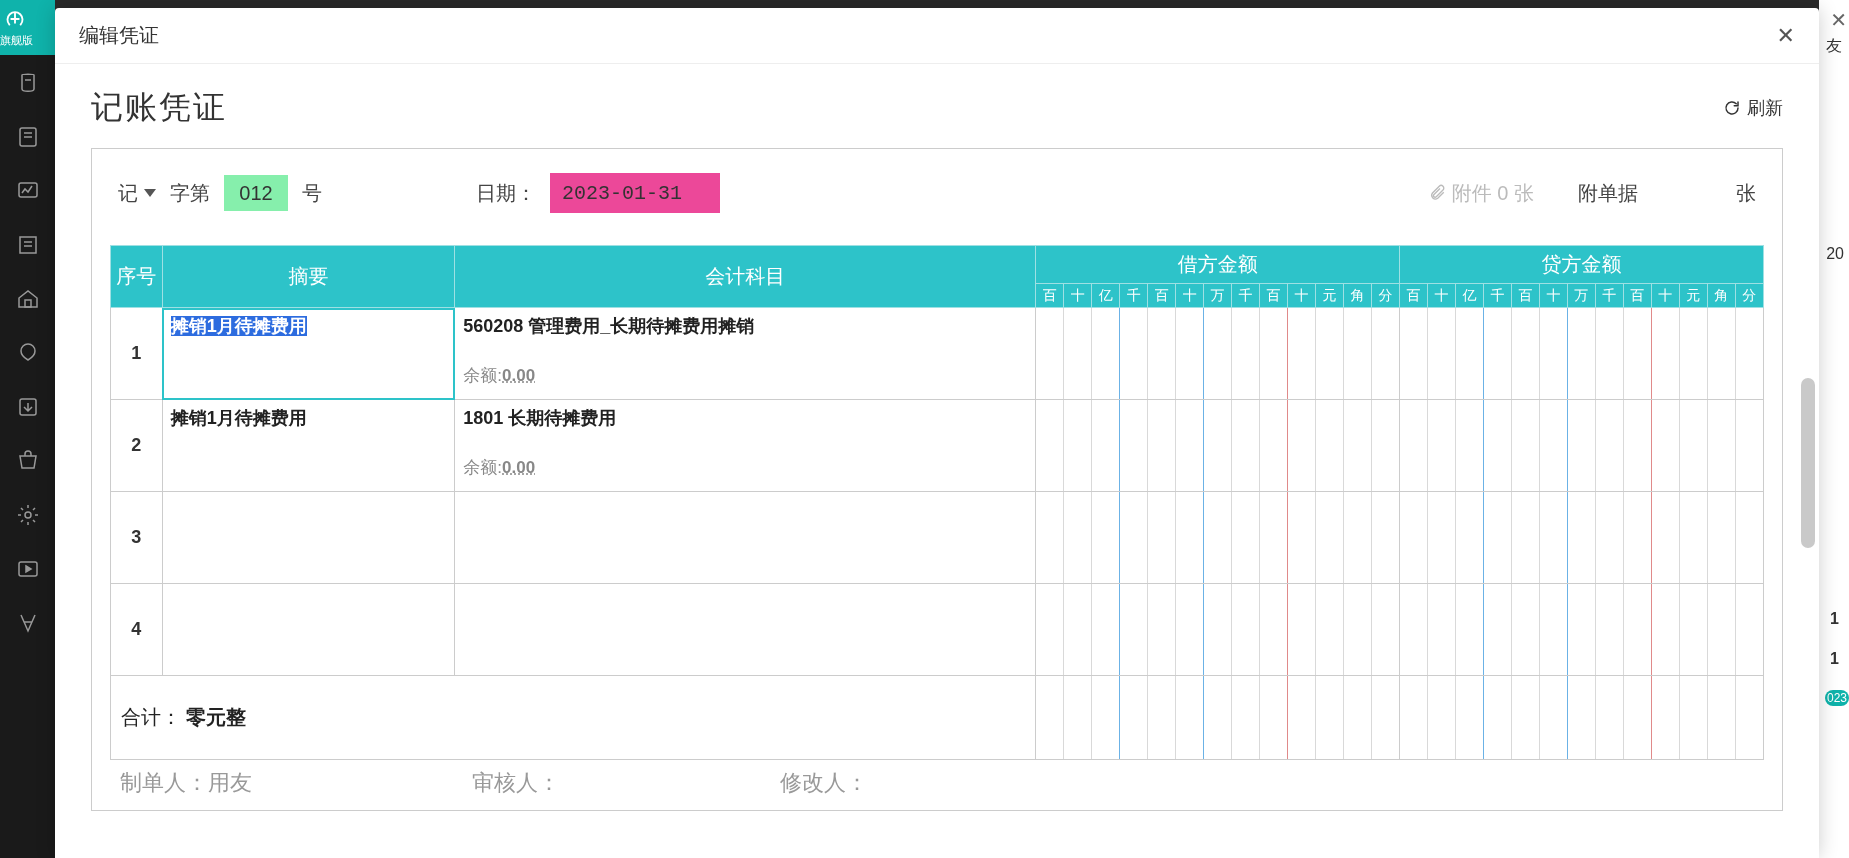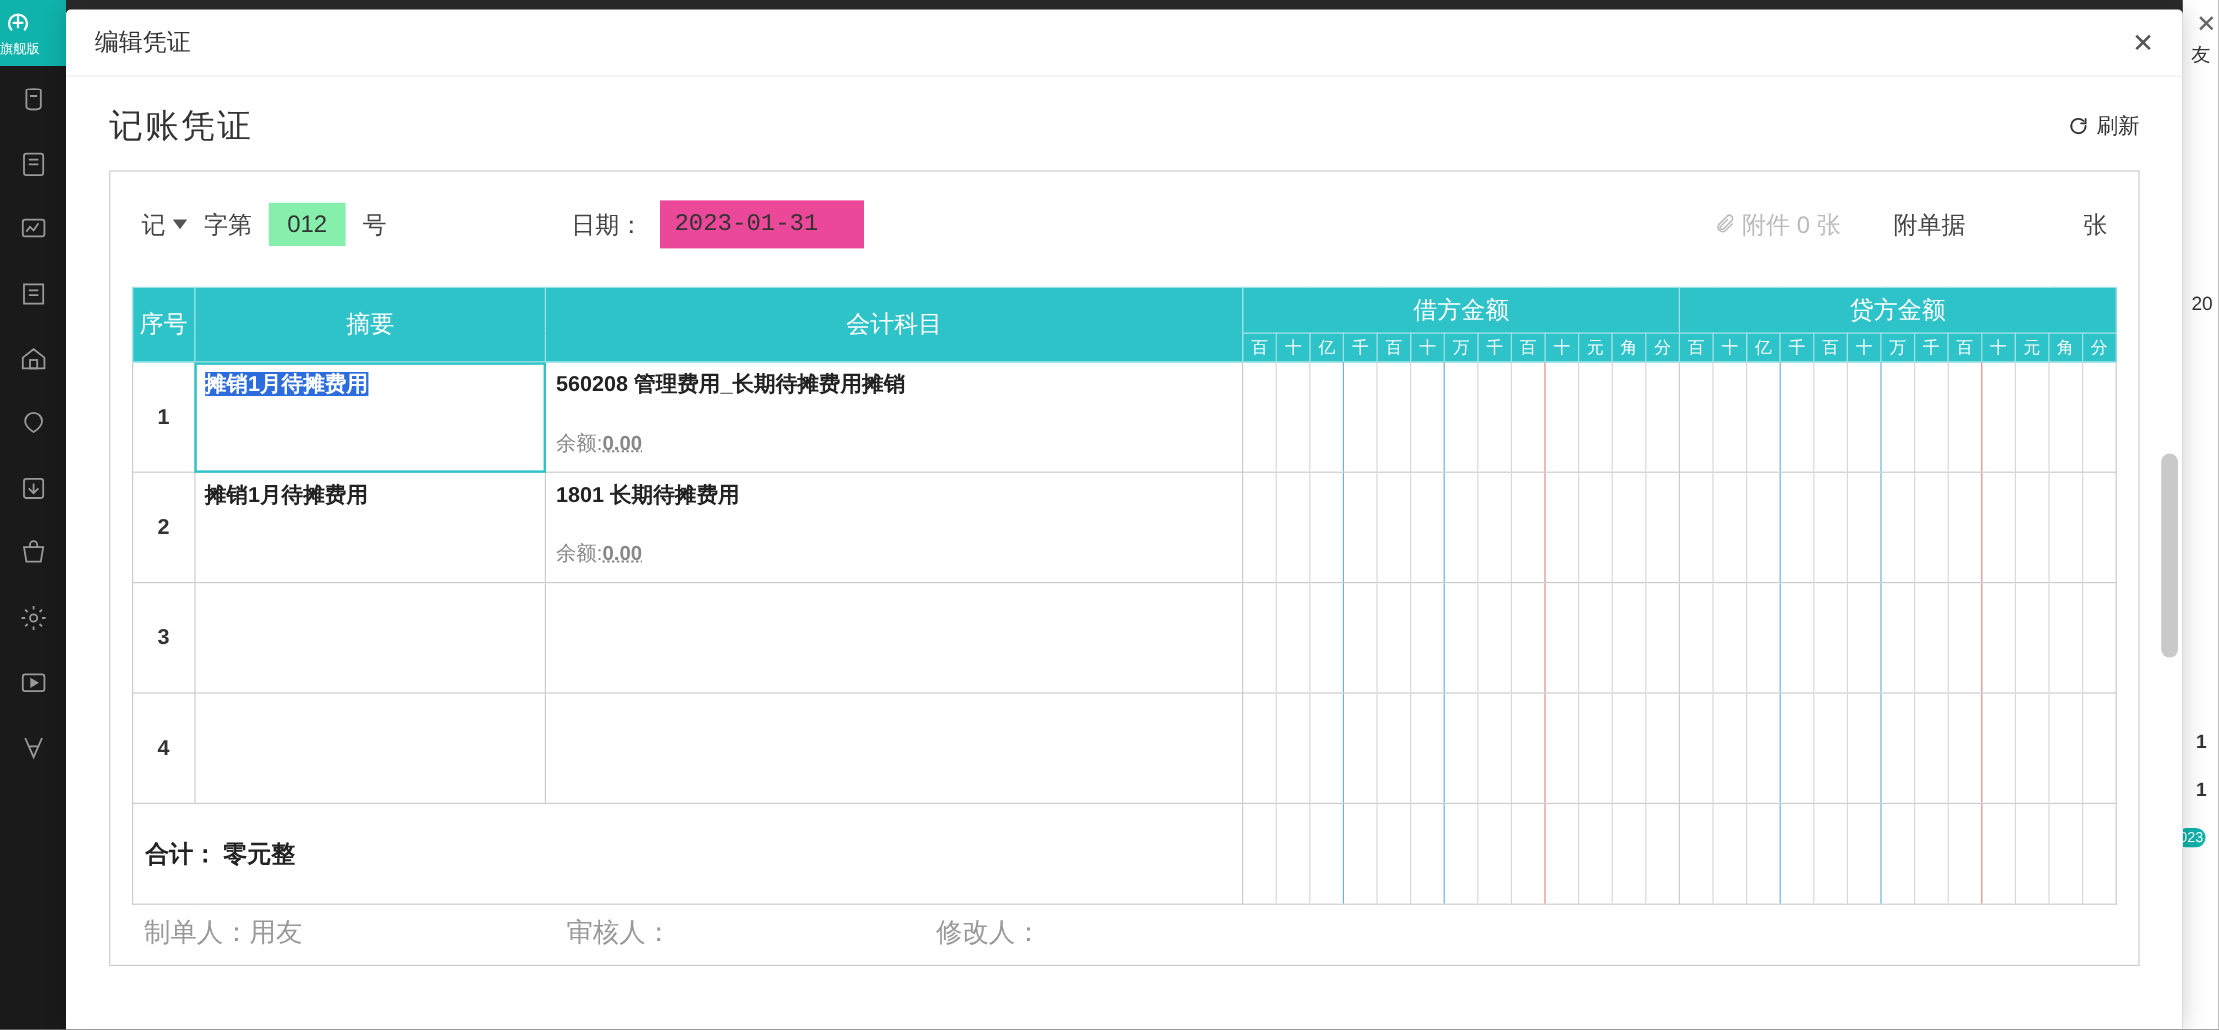--- a/index.html
+++ b/index.html
@@ -53,21 +53,21 @@
   .modal-title { font-size: 20px; color: #333; font-weight: 500; }
   .close-btn { font-size: 22px; color: #555; cursor: pointer; background:none; border:none; }
   .modal-body {
     flex: 1; overflow: auto;
     padding: 22px 36px 0 36px;
   }
   .body-topbar {
     display: flex; align-items: center; justify-content: space-between;
     margin-bottom: 18px;
   }
-  .page-title { font-size: 28px; color: #333; font-weight: 500; letter-spacing: 2px; }
+  .page-title { font-size: 32px; color: #333; font-weight: 500; letter-spacing: 2px; }
   .refresh-btn {
     display: flex; align-items: center; gap: 6px; color: #333;
     font-size: 18px; cursor: pointer; background:none; border:none;
   }
   .refresh-btn svg { width: 18px; height: 18px; }
 
   .voucher-box {
     border: 1px solid #ccc;
     padding: 24px 18px 4px 18px;
     position: relative;
@@ -125,21 +125,21 @@
   .amt-grid { display:flex; height:100%; }
   .amt-grid span {
     flex:1; border-right:1px solid #d9d9d9;
   }
   .amt-grid span:nth-child(3) { border-right-color:#6bb2e6; }
   .amt-grid span:nth-child(6) { border-right-color:#6bb2e6; }
   .amt-grid span:nth-child(9) { border-right-color:#e08a8a; }
   .amt-grid span:last-child { border-right:none; }
 
   .total-row td { height:84px; vertical-align:middle; }
-  .total-label { font-size:20px; font-weight:700; padding-left:10px; }
+  .total-label { font-size:20px; font-weight:400; padding-left:10px; }
   .total-words { font-size:20px; font-weight:700;margin-top:24px; }
 
   .signers {
     display:flex; gap:220px;
     font-size:22px; color:#999; padding:8px 10px;
   }
   .signers .val { color:#999; }
 
   .vscroll {
     position:absolute; right:4px; top:370px; width:14px; height:170px;
@@ -222,21 +222,21 @@
       </div>
   </div>
 </div>
 
 <div class="bg-right">
   <span>友</span>
   <span style="position:absolute; right:2px; top:8px; font-size:20px; color:#666;">✕</span>
   <span style="position:absolute; right:5px; top:245px;">20</span>
   <span style="position:absolute; right:10px; top:610px; font-weight:700;">1</span>
   <span style="position:absolute; right:10px; top:650px; font-weight:700;">1</span>
-  <span class="chip" style="position:absolute; right:11px; top:690px;">023</span>
+  <span class="chip" style="position:absolute; right:0; top:690px;">023</span>
 </div>
 
 <div class="modal-overlay">
   <div class="modal-header">
     <div class="modal-title">编辑凭证</div>
     <button class="close-btn">✕</button>
   </div>
 
   <div class="modal-body">
     <div class="body-topbar">

